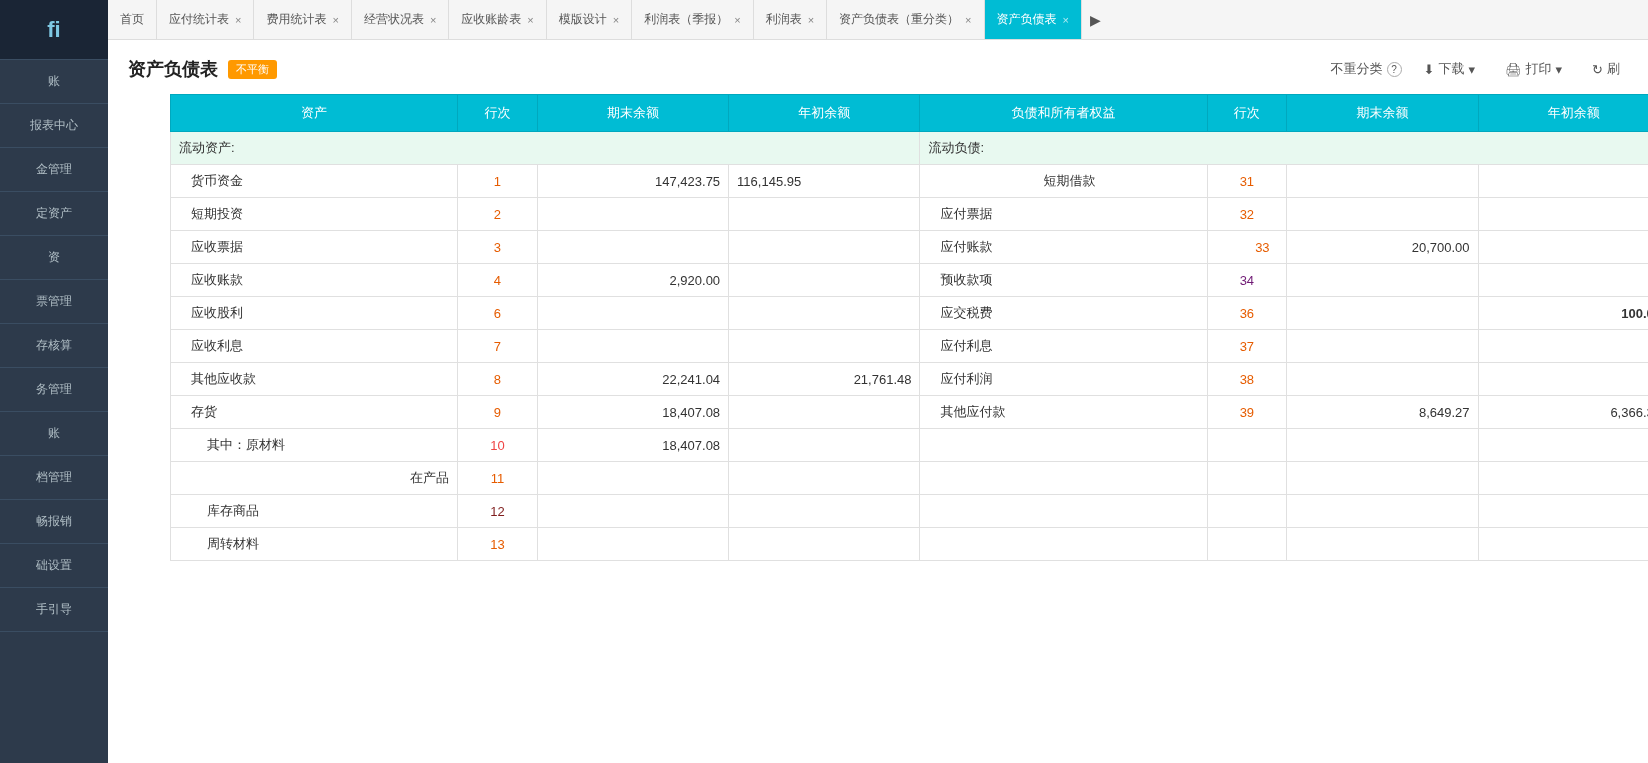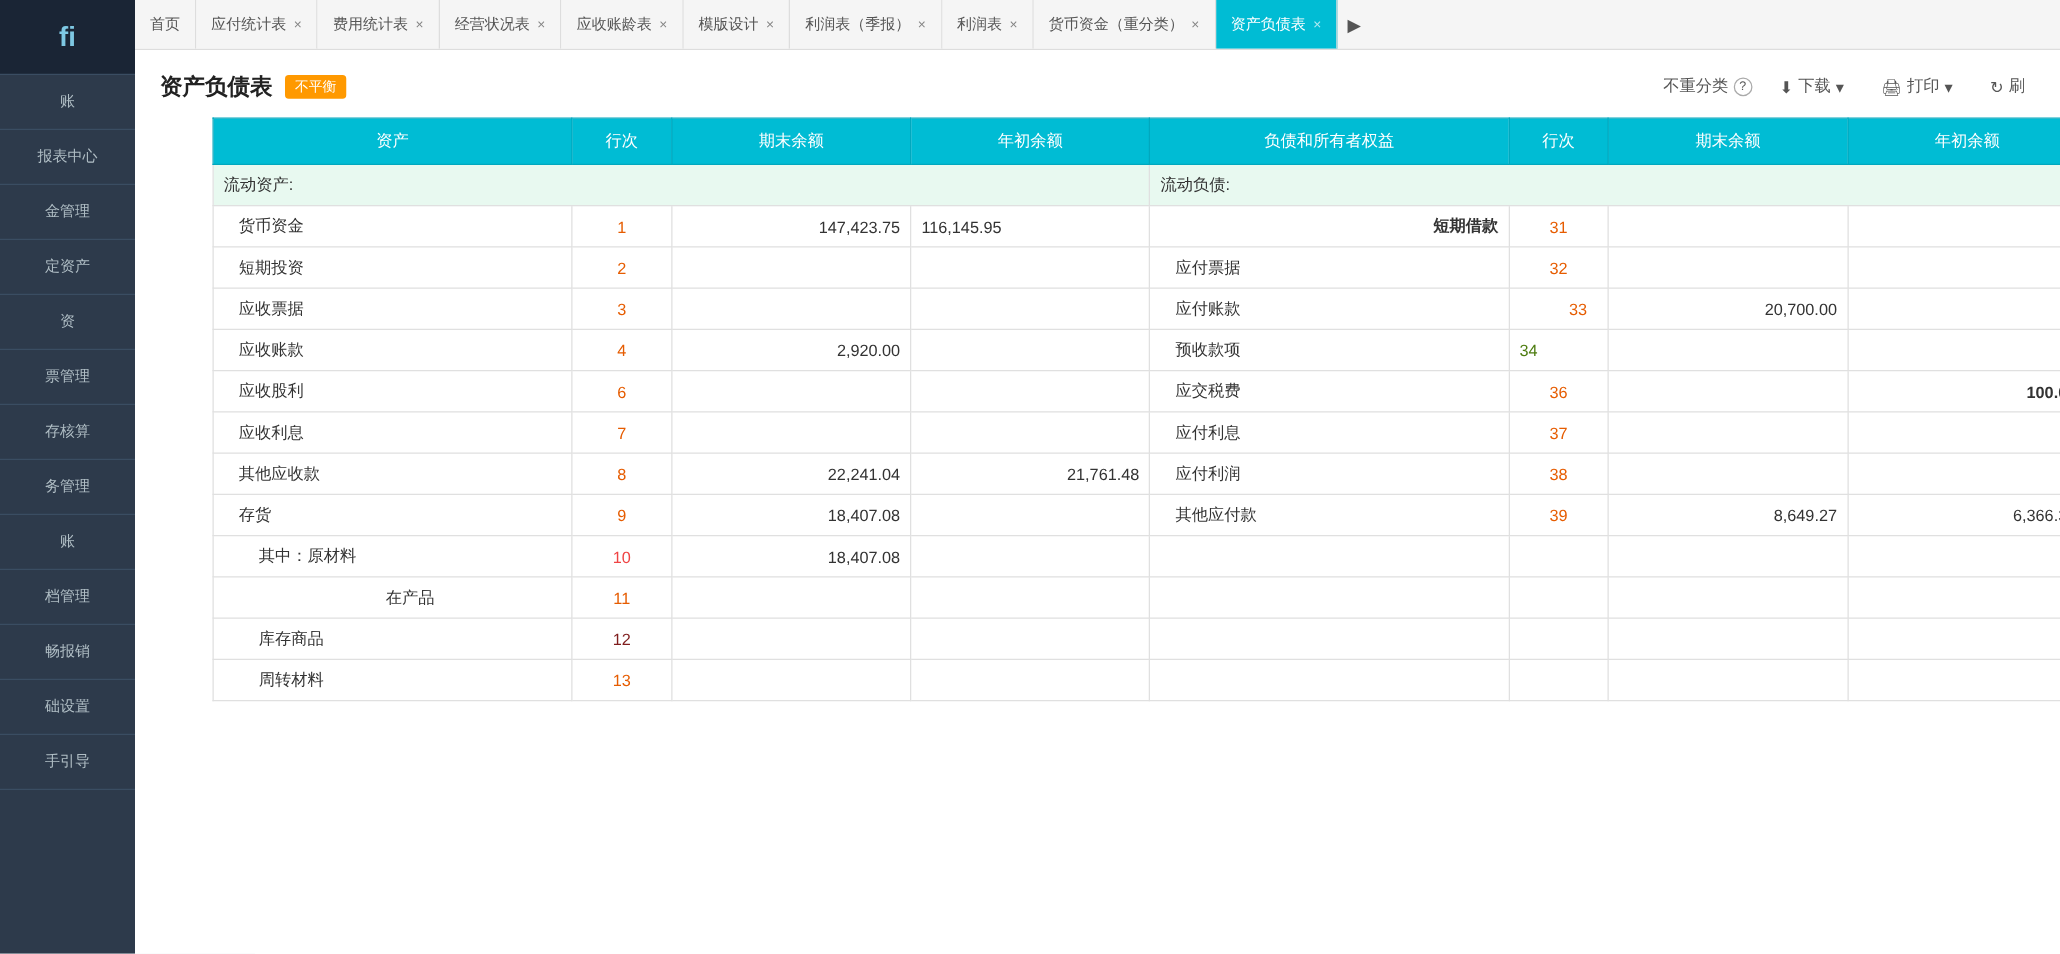--- a/index.html
+++ b/index.html
@@ -215,21 +215,21 @@
     </div>
     <div class="tab">
       <span>利润表（季报）</span>
       <span class="close-btn">×</span>
     </div>
     <div class="tab">
       <span>利润表</span>
       <span class="close-btn">×</span>
     </div>
     <div class="tab">
-      <span>货币资金（重分类）</span>
+      <span>资产负债表（重分类）</span>
       <span class="close-btn">×</span>
     </div>
     <div class="tab active">
       <span>资产负债表</span>
       <span class="close-btn">×</span>
     </div>
     <div class="tab-arrow">▶</div>
   </div>
 
   <div class="content">
@@ -277,21 +277,21 @@
       <tbody id="table-body">
       <tr class="section-header">
       <td colspan="4" style="background:#e8f9f0;color:#333;text-align:left;padding-left:8px;">流动资产:</td>
       <td colspan="4" style="background:#e8f9f0;color:#333;text-align:left;padding-left:8px;">流动负债:</td>
     </tr>
           <tr>
       <td style="text-align:left;padding-left:20px;">货币资金</td>
       <td style="color:#e65c00;text-align:center;">1</td>
       <td style="text-align:right;">147,423.75</td>
       <td style="text-align:left;">116,145.95</td>
-      <td style="text-align:right;padding-left:20px;font-weight:bold;">短期借款</td>
+      <td style="text-align:center;padding-left:20px;">短期借款</td>
       <td style="color:#e65c00;text-align:center;">31</td>
       <td style="text-align:right;"></td>
       <td style="text-align:right;"></td>
     </tr>
           <tr>
       <td style="text-align:left;padding-left:20px;">短期投资</td>
       <td style="color:#e65c00;text-align:center;">2</td>
       <td style="text-align:right;"></td>
       <td style="text-align:right;"></td>
       <td style="text-align:left;padding-left:20px;">应付票据</td>
@@ -308,21 +308,21 @@
       <td style="color:#e65c00;text-align:center;padding-left:39px;">33</td>
       <td style="text-align:right;">20,700.00</td>
       <td style="text-align:right;"></td>
     </tr>
           <tr>
       <td style="text-align:left;padding-left:20px;">应收账款</td>
       <td style="color:#e65c00;text-align:center;">4</td>
       <td style="text-align:right;">2,920.00</td>
       <td style="text-align:right;"></td>
       <td style="text-align:left;padding-left:20px;">预收款项</td>
-      <td style="color:#4d7c0f;text-align:left;">34</td>
+      <td style="color:#701a75;text-align:center;">34</td>
       <td style="text-align:right;"></td>
       <td style="text-align:right;"></td>
     </tr>
           <tr>
       <td style="text-align:left;padding-left:20px;">应收股利</td>
       <td style="color:#e65c00;text-align:center;">6</td>
       <td style="text-align:right;"></td>
       <td style="text-align:right;"></td>
       <td style="text-align:left;padding-left:20px;">应交税费</td>
       <td style="color:#e65c00;text-align:center;">36</td>
@@ -363,21 +363,21 @@
       <td style="text-align:left;padding-left:36px;">其中：原材料</td>
       <td style="color:#ef4444;">10</td>
       <td style="text-align:right;">18,407.08</td>
       <td style="text-align:right;"></td>
       <td style="text-align:left;padding-left:20px;"></td>
       <td style="color:#e65c00;text-align:center;"></td>
       <td style="text-align:right;"></td>
       <td style="text-align:right;"></td>
     </tr>
           <tr>
-      <td style="text-align:center;padding-left:36px;">在产品</td>
+      <td style="text-align:right;padding-left:36px;">在产品</td>
       <td style="color:#e65c00;text-align:center;">11</td>
       <td style="text-align:right;"></td>
       <td style="text-align:right;"></td>
       <td style="text-align:left;padding-left:20px;"></td>
       <td style="color:#e65c00;text-align:center;"></td>
       <td style="text-align:right;"></td>
       <td style="text-align:right;"></td>
     </tr>
           <tr>
       <td style="text-align:left;padding-left:36px;">库存商品</td>

